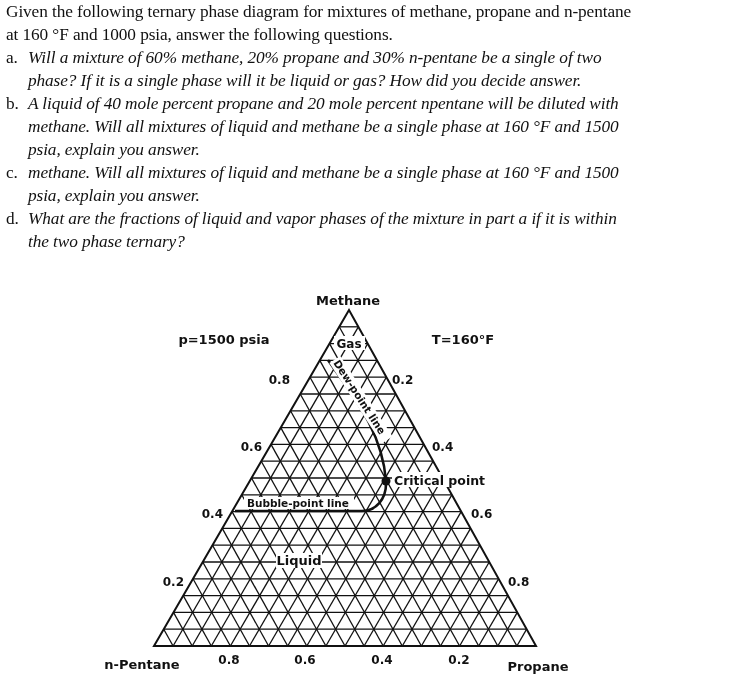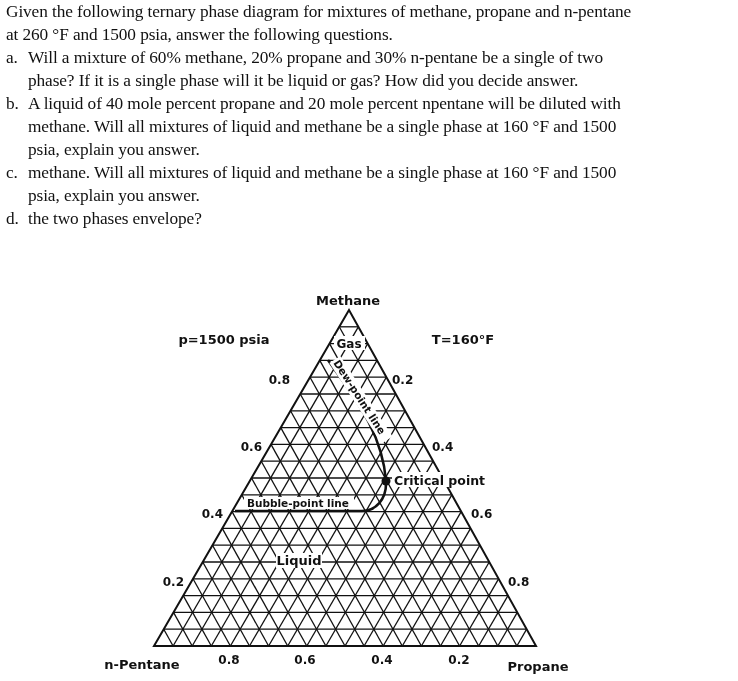--- a/index.html
+++ b/index.html
@@ -5,32 +5,32 @@
   html, body { margin: 0; padding: 0; background: #ffffff; }
   body { width: 738px; height: 681px; position: relative; overflow: hidden; }
   .question {
     position: absolute; left: 0; top: 0; width: 738px;
     font-family: "Liberation Serif", serif; font-size: 17.3px; line-height: 23px;
     color: #111; letter-spacing: -0.1px;
   }
   .q-line { white-space: nowrap; padding-left: 6px; }
   .q-item { display: flex; }
   .q-item .marker { width: 22px; padding-left: 6px; flex: none; }
-  .q-item .body { flex: 1; padding-right: 6px; }
+  .q-item .body { flex: 1; padding-right: 6px; font-style: italic; }
   .diagram { position: absolute; left: 0; top: 0; width: 614px; height: 681px; }
   .diagram svg text {
     font-family: "DejaVu Sans", sans-serif; font-weight: bold; fill: #111;
   }
 </style>
 </head>
 <body>
 
 <div class="question">
   <div class="q-line">Given the following ternary phase diagram for mixtures of methane, propane and n-pentane</div>
-  <div class="q-line">at 260 °F and 1500 psia, answer the following questions.</div>
+  <div class="q-line">at 160 °F and 1000 psia, answer the following questions.</div>
 
   <div class="q-item">
     <span class="marker">a.</span>
     <div class="body">
       <div style="white-space:nowrap">Will  a mixture of 60% methane, 20% propane and 30% n-pentane be  a single of two</div>
       <div style="white-space:nowrap">phase? If it is a single phase will it be liquid or gas?  How did you decide answer.</div>
     </div>
   </div>
   <div class="q-item">
     <span class="marker">b.</span>
@@ -43,21 +43,22 @@
   <div class="q-item">
     <span class="marker">c.</span>
     <div class="body">
       <div style="white-space:nowrap">methane. Will all mixtures of liquid and methane be a single phase at 160 °F and 1500</div>
       <div style="white-space:nowrap">psia, explain you answer.</div>
     </div>
   </div>
   <div class="q-item">
     <span class="marker">d.</span>
     <div class="body">
-      <div style="white-space:nowrap">the two phases envelope?</div>
+      <div style="white-space:nowrap">What are the fractions of liquid and vapor phases of the mixture in part a if it is within</div>
+      <div style="white-space:nowrap">the two phase ternary?</div>
     </div>
   </div>
 </div>
 
 <div class="diagram">
   <svg width="738" height="681" viewBox="0 0 738 681" xmlns="http://www.w3.org/2000/svg">
     <g id="grid" stroke="#111" stroke-width="1.3" fill="none">
         <line x1="339.25" y1="326.8" x2="358.35" y2="326.8"></line>
         <line x1="163.75" y1="629.2" x2="173.1" y2="646"></line>
         <line x1="526.65" y1="629.2" x2="516.9" y2="646"></line>

